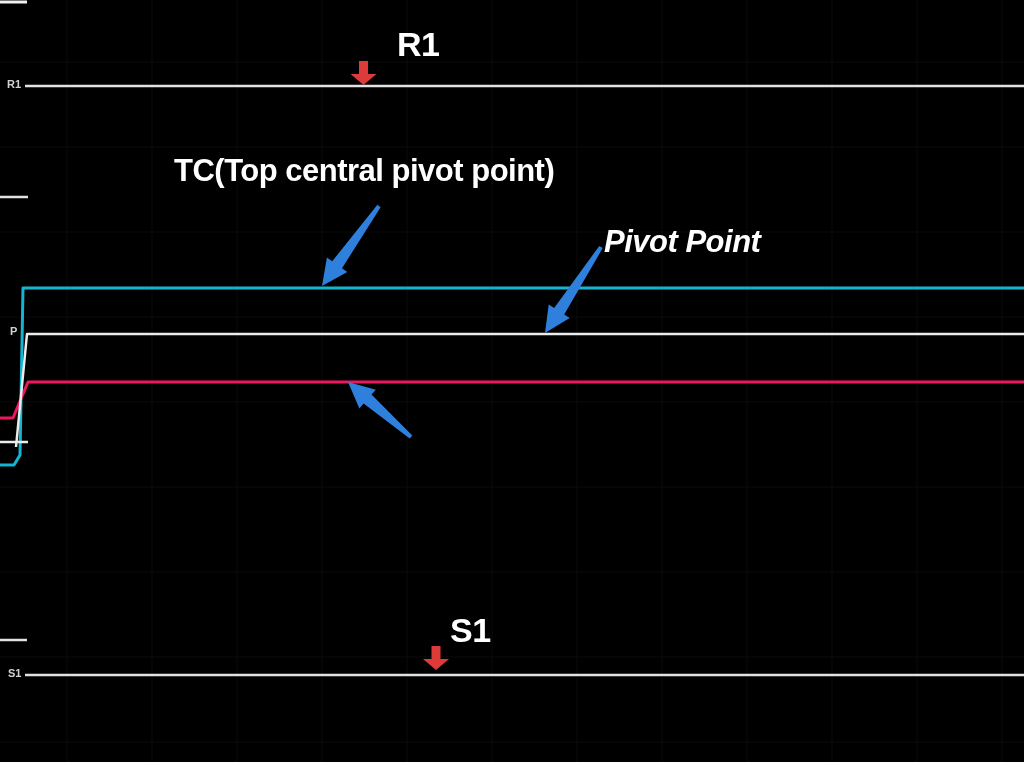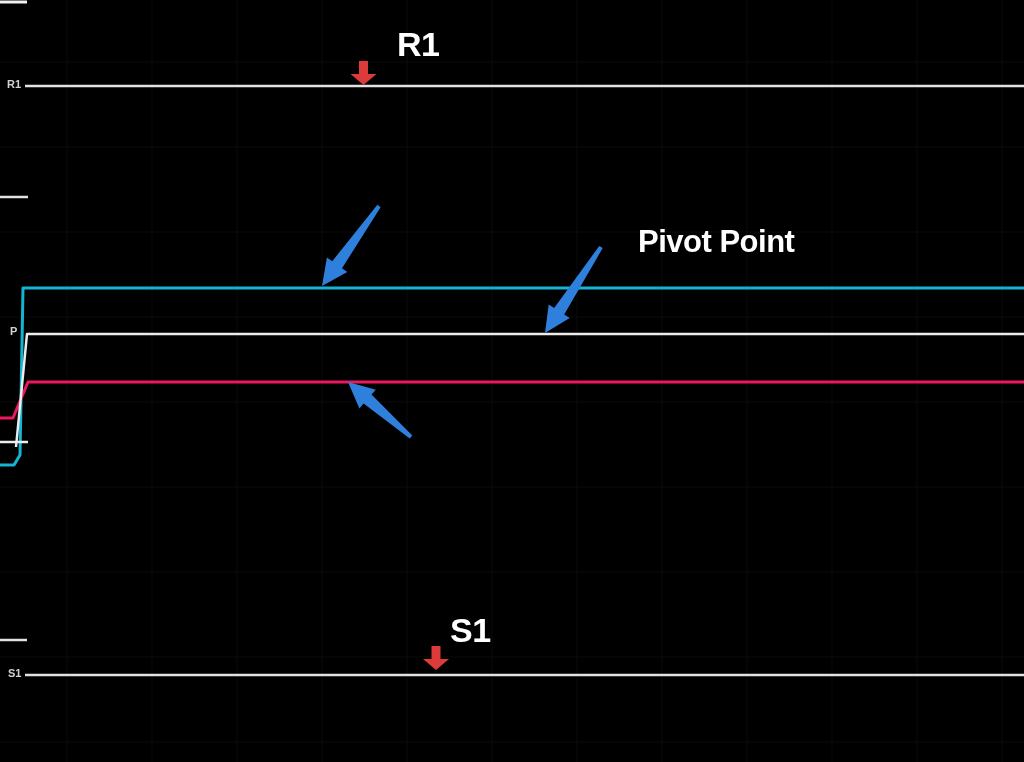--- a/index.html
+++ b/index.html
@@ -73,16 +73,17 @@
       <polygon points="412.3,435.5 371.5,394.6 375.8,389.7 348.0,382.0 359.4,408.5 363.6,403.6 409.7,438.5" fill="#2f80dd"></polygon>
       <polygon points="359,61 368,61 368,74 376.5,74 363.5,85 350.5,74 359,74" fill="#dd3a3a"></polygon>
       <polygon points="431.5,646 440.5,646 440.5,659 449,659 436,670 423,659 431.5,659" fill="#dd3a3a"></polygon>
     </svg>
 
   <div class="axis-label" style="left: 7px; top: 79px;">R1</div>
   <div class="axis-label" style="left: 10px; top: 326px;">P</div>
   <div class="axis-label" style="left: 8px; top: 668px;">S1</div>
 
   <div class="annotation annotation-lg" style="left: 397px; top: 27px;">R1</div>
-  <div class="annotation annotation-md" style="left: 638px; top: 226px;">Pivot Point</div>
+  <div class="annotation annotation-md" style="left: 174px; top: 155px;">TC(Top central pivot point)</div>
+  <div class="annotation annotation-md" style="left: 604px; top: 226px; font-style: italic;">Pivot Point</div>
   <div class="annotation annotation-lg" style="left: 450px; top: 613px;">S1</div>
 
 </div>
 
 </body></html>

